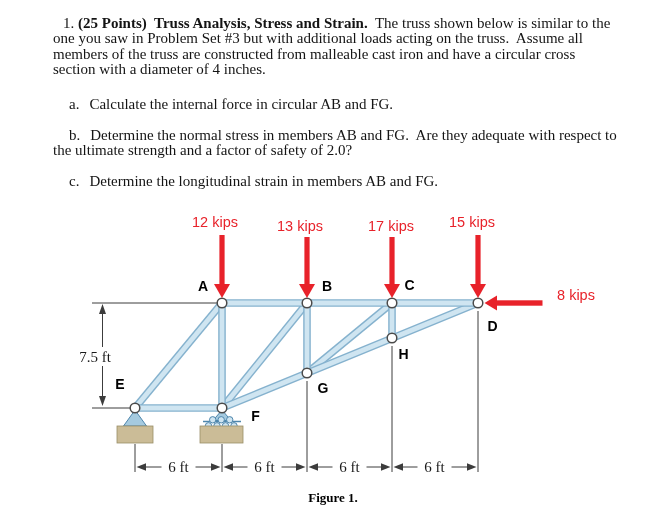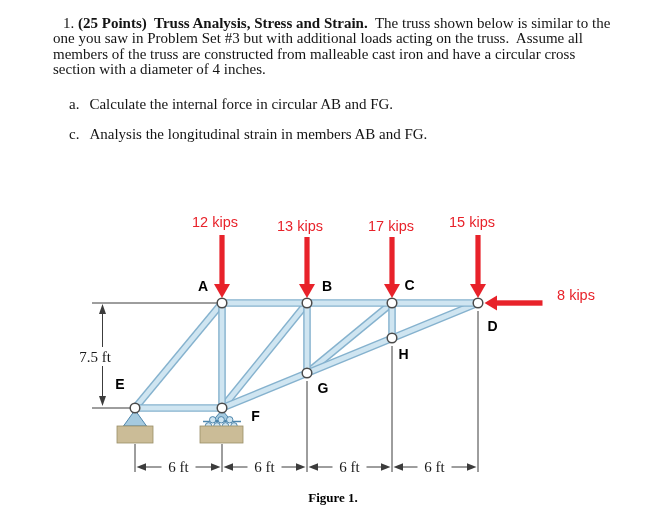--- a/index.html
+++ b/index.html
@@ -30,21 +30,22 @@
   text.loadlbl{font-family:"Liberation Sans",sans-serif;font-size:14.5px;fill:#e8222a;text-anchor:middle;}
   text.dimlbl{font-family:"Liberation Serif",serif;font-size:15px;fill:#1a1a1a;text-anchor:middle;}
   text.caption{font-family:"Liberation Serif",serif;font-weight:bold;font-size:13px;fill:#000000;text-anchor:middle;}
 </style>
 </head>
 <body>
 
 <div class="doc-text">
   <p class="intro"><span class="b" style="font-weight:normal">1.</span><span> </span><span class="b">(25 Points)</span><span class="b">  </span><span class="b">Truss Analysis, Stress and Strain.</span><span>  </span><span>The truss shown below is similar to the one you saw in Problem Set #3 but with additional loads acting on the truss.  Assume all members of the truss are constructed from malleable cast iron and have a circular cross section with a diameter of 4 inches.</span></p>
   <p class="item item-a"><span>a.</span><span class="item-gap"></span><span>Calculate the internal force in circular AB and FG.</span></p>
-  <p class="item item-c"><span>c.</span><span class="item-gap"></span><span>Analysis the longitudinal strain in members AB and FG.</span></p>
+  <p class="item item-b"><span>b.</span><span class="item-gap"></span><span>Determine the normal stress in members AB and FG.  Are they adequate with respect to the ultimate strength and a factor of safety of 2.0?</span></p>
+  <p class="item item-c"><span>c.</span><span class="item-gap"></span><span>Determine the longitudinal strain in members AB and FG.</span></p>
 </div>
 
 <svg class="fig" width="665" height="519" viewBox="0 0 665 519">
 
   <g>
     <line class="dim" x1="92" y1="303" x2="217" y2="303"></line>
     <line class="dim" x1="92" y1="408" x2="130" y2="408"></line>
 
     <line class="dim" x1="102.5" y1="306" x2="102.5" y2="347"></line>
     <line class="dim" x1="102.5" y1="366" x2="102.5" y2="404"></line>

